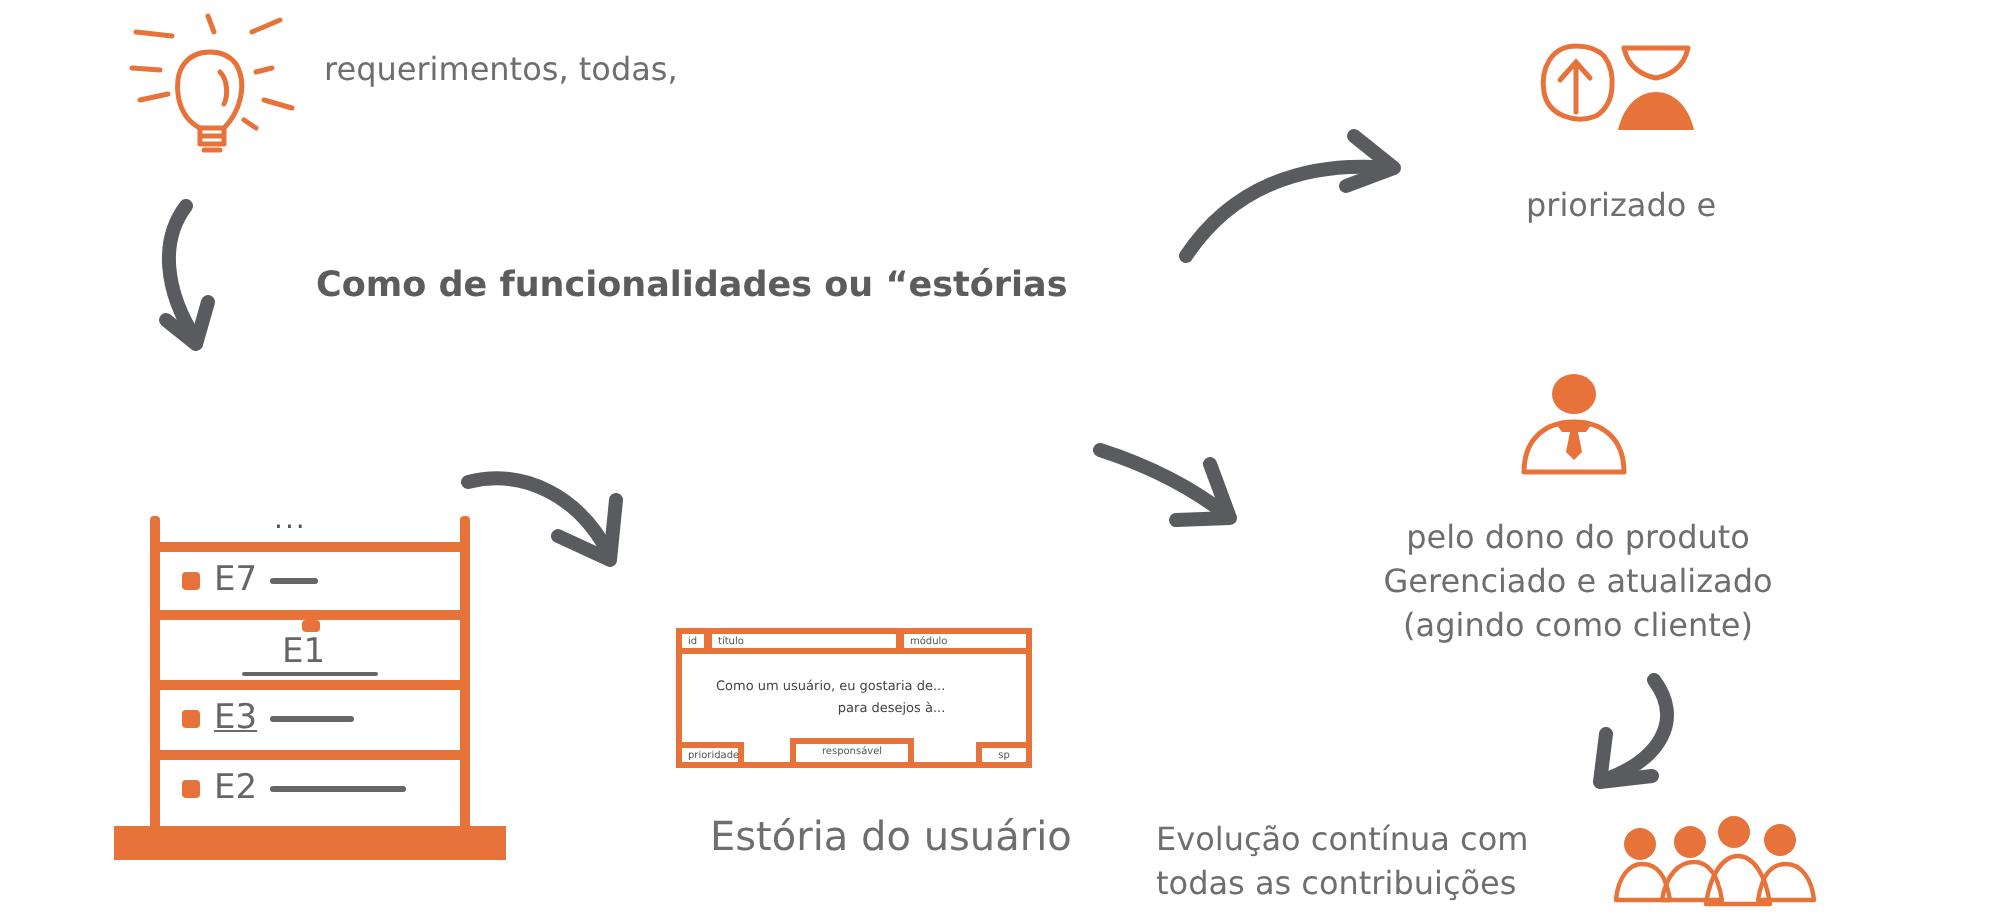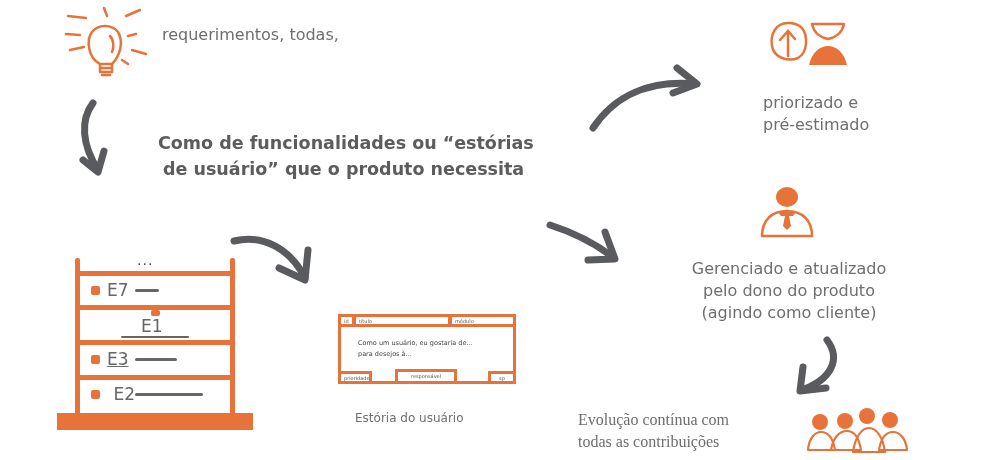--- a/index.html
+++ b/index.html
@@ -8,21 +8,21 @@
     .txt { font-size: 16px; line-height: 22px; color: #6e6e6e; white-space: nowrap; }
     .title { font-size: 17.5px; line-height: 26px; font-weight: bold; color: #5c5c5c; white-space: nowrap; }
     svg { position: absolute; overflow: visible; }
     .shelf { position: absolute; left: 75px; top: 258px; width: 160px; height: 175px; }
     .row { position: absolute; left: 8px; width: 144px; height: 28px; display: flex; align-items: center; }
     .bullet { width: 9px; height: 9px; background: #e8733a; border-radius: 2px; margin-left: 8px; margin-right: 7px; }
     .code { font-size: 17px; color: #666; width: 28px; }
     .line { height: 3px; background: #666; border-radius: 2px; }
     .card { position: absolute; left: 338px; top: 314px; width: 178px; height: 70px; }
     .cell { position: absolute; border: 3px solid #e8733a; box-sizing: border-box; font-size: 5px; color: #555; padding: 1px 3px; background:#fff; }
-    .card-body { position: absolute; left: 20px; top: 24px; font-size: 6.5px; line-height: 11px; color: #444; }
+    .card-body { position: absolute; left: 20px; top: 24px; font-size: 6.5px; line-height: 11px; color: #444; text-align: right; }
   </style>
 </head>
 <body>
 
 <svg style="left:60px;top:2px;" width="90" height="80" viewBox="0 0 90 80">
   <g fill="none" stroke="#e8733a" stroke-width="2.5" stroke-linecap="round">
     <path d="M8 14 L26 16"></path>
     <path d="M6 32 L20 33"></path>
     <path d="M10 48 L24 45"></path>
     <path d="M44 6 L47 14"></path>
@@ -41,21 +41,20 @@
 
 <svg style="left:0;top:0;" width="1000" height="460">
   <g fill="none" stroke="#5a5b5e" stroke-width="7" stroke-linecap="round" stroke-linejoin="round">
     <path d="M93 103 C80 120 82 145 98 170"></path>
     <path d="M83 160 L98 172 L104 151"></path>
   </g>
 </svg>
 
 <div class="abs title" style="left:158px;top:130px;">
   <div>Como de funcionalidades ou “estórias</div>
-  <div style="padding-left:5px">de usuário” que o produto necessita</div>
 </div>
 
 <div class="shelf">
   <div class="abs" style="left:0;top:0;width:5px;height:170px;background:#e8733a;border-radius:2px;"></div>
   <div class="abs" style="right:0;top:0;width:5px;height:170px;background:#e8733a;border-radius:2px;"></div>
   <div class="abs" style="left:0;right:0;top:13px;height:5px;background:#e8733a;"></div>
   <div class="abs" style="left:62px;top:-6px;font-size:14px;color:#555;letter-spacing:1px;">...</div>
 
   <div class="row" style="top:18px;">
     <span class="bullet"></span>
@@ -71,21 +70,21 @@
   </div>
   <div class="abs" style="left:0;right:0;top:82px;height:5px;background:#e8733a;"></div>
 
   <div class="row" style="top:87px;text-decoration:underline;">
     <span class="bullet"></span>
     <span class="code">E3</span>
     <span class="line" style="width:42px;"></span>
   </div>
   <div class="abs" style="left:0;right:0;top:117px;height:5px;background:#e8733a;"></div>
 
-  <div class="row" style="top:122px;text-align:right;">
+  <div class="row" style="top:122px;">
     <span class="bullet"></span>
     <span class="code">E2</span>
     <span class="line" style="width:68px;"></span>
   </div>
   <div class="abs" style="left:-18px;right:-18px;top:155px;height:17px;background:#e8733a;"></div>
 </div>
 
 <svg style="left:0;top:0;" width="1000" height="460">
   <g fill="none" stroke="#5a5b5e" stroke-width="7" stroke-linecap="round" stroke-linejoin="round">
     <path d="M234 241 C262 234 290 248 305 278"></path>
@@ -99,21 +98,21 @@
   <div class="cell" style="left:15px;top:0;width:98px;height:13px;">título</div>
   <div class="cell" style="left:111px;top:0;width:67px;height:13px;">módulo</div>
   <div class="card-body">
     <div>Como um usuário, eu gostaria de...</div>
     <div>para desejos à...</div>
   </div>
   <div class="cell" style="left:0;top:57px;width:34px;height:13px;">prioridade</div>
   <div class="cell" style="left:57px;top:55px;width:62px;height:15px;text-align:center;">responsável</div>
   <div class="cell" style="left:150px;top:57px;width:28px;height:13px;text-align:center;">sp</div>
 </div>
-<div class="abs txt" style="left:355px;top:407px;font-size:12px;">Estória do usuário</div>
+<div class="abs txt" style="left:355px;top:407px;font-size:20px;">Estória do usuário</div>
 
 <svg style="left:0;top:0;" width="1000" height="460">
   <g fill="none" stroke="#5a5b5e" stroke-width="7" stroke-linecap="round" stroke-linejoin="round">
     <path d="M593 128 C615 95 650 80 695 84"></path>
     <path d="M677 68 L697 84 L673 93"></path>
   </g>
 </svg>
 
 <svg style="left:0;top:0;" width="1000" height="460">
   <g fill="none" stroke="#5a5b5e" stroke-width="7" stroke-linecap="round" stroke-linejoin="round">
@@ -129,45 +128,44 @@
   </g>
 </svg>
 <svg style="left:808px;top:22px;" width="40" height="44" viewBox="0 0 40 44">
   <g stroke="#e8733a" stroke-width="2.5" fill="none" stroke-linejoin="round">
     <path d="M4 2 L36 2 C34 12 26 16 20 17 C14 16 6 12 4 2 Z"></path>
   </g>
   <path d="M1 43 C4 30 12 24 20 24 C28 24 36 30 39 43 Z" fill="#e8733a"></path>
 </svg>
 <div class="abs txt" style="left:727px;top:92px;margin-left:36px;">
   <div>priorizado e</div>
-  <div>pré-estimado</div>
 </div>
 
 <svg style="left:760px;top:186px;" width="56" height="56" viewBox="0 0 56 56">
   <ellipse cx="27" cy="11" rx="11" ry="10" fill="#e8733a"></ellipse>
   <g fill="none" stroke="#e8733a" stroke-width="2.5" stroke-linejoin="round">
     <path d="M2 50 C2 34 12 25 27 25 C42 25 52 34 52 50 Z"></path>
   </g>
   <path d="M18 26 L36 26 L33 30 L21 30 Z" fill="#e8733a"></path>
   <path d="M25 30 L29 30 L31 40 L27 44 L23 40 Z" fill="#e8733a"></path>
 </svg>
 <div class="abs txt" style="left:680px;top:258px;text-align:center;width:218px;">
+  <div>pelo dono do produto</div>
   <div>Gerenciado e atualizado</div>
-  <div>pelo dono do produto</div>
   <div>(agindo como cliente)</div>
 </div>
 
 <svg style="left:0;top:0;" width="1000" height="460">
   <g fill="none" stroke="#5a5b5e" stroke-width="7" stroke-linecap="round" stroke-linejoin="round">
     <path d="M827 340 C842 360 830 380 802 390"></path>
     <path d="M803 367 L800 391 L826 388"></path>
   </g>
 </svg>
 
-<div class="abs txt" style="left:578px;top:409px;font-family:Liberation Serif, serif;">
+<div class="abs txt" style="left:578px;top:409px;">
   <div>Evolução contínua com</div>
   <div>todas as contribuições</div>
 </div>
 <svg style="left:805px;top:410px;" width="110" height="45" viewBox="0 0 110 45">
   <circle cx="15" cy="12" r="8" fill="#e8733a"></circle>
   <circle cx="40" cy="11" r="8" fill="#e8733a"></circle>
   <circle cx="62" cy="6" r="8" fill="#e8733a"></circle>
   <circle cx="85" cy="10" r="8" fill="#e8733a"></circle>
   <g fill="none" stroke="#e8733a" stroke-width="2.2" stroke-linejoin="round">
     <path d="M3 40 C4 28 10 22 16 22 C24 22 28 28 30 40 Z"></path>

